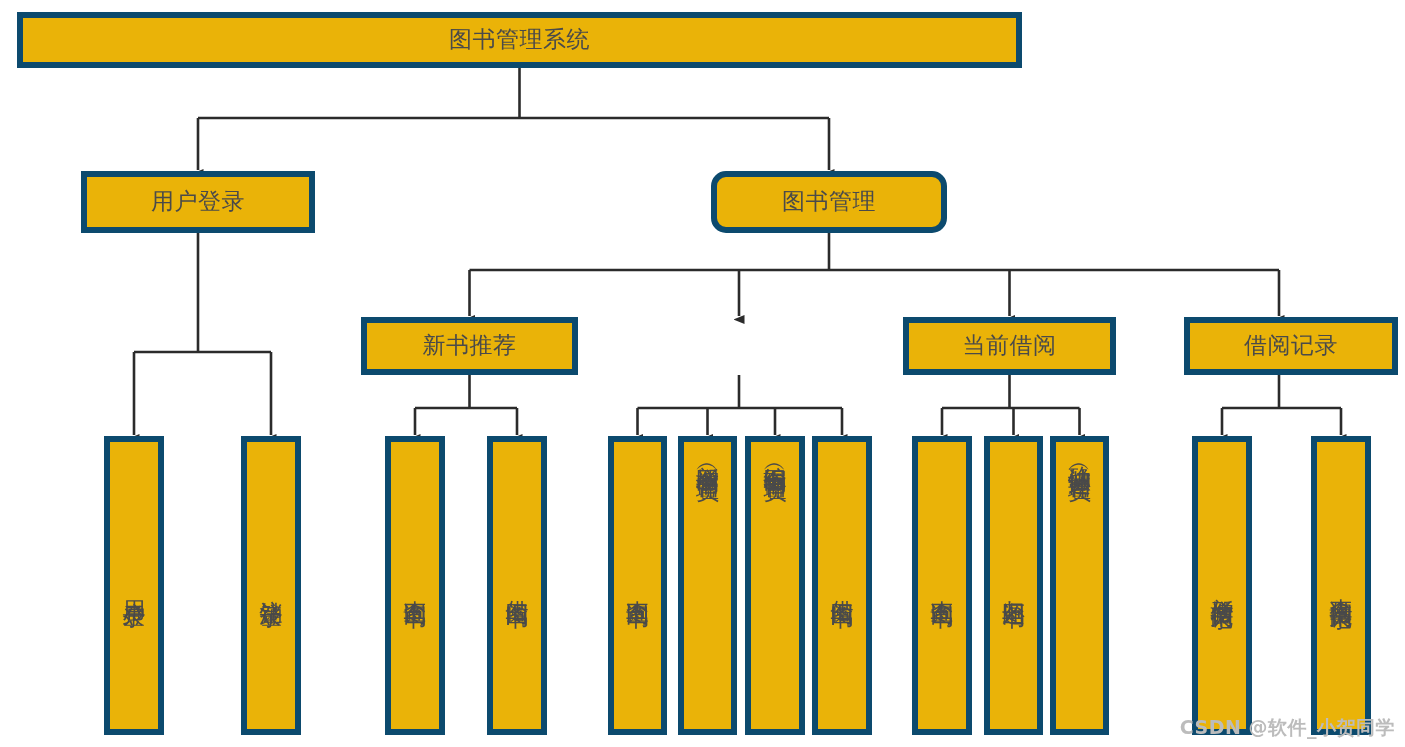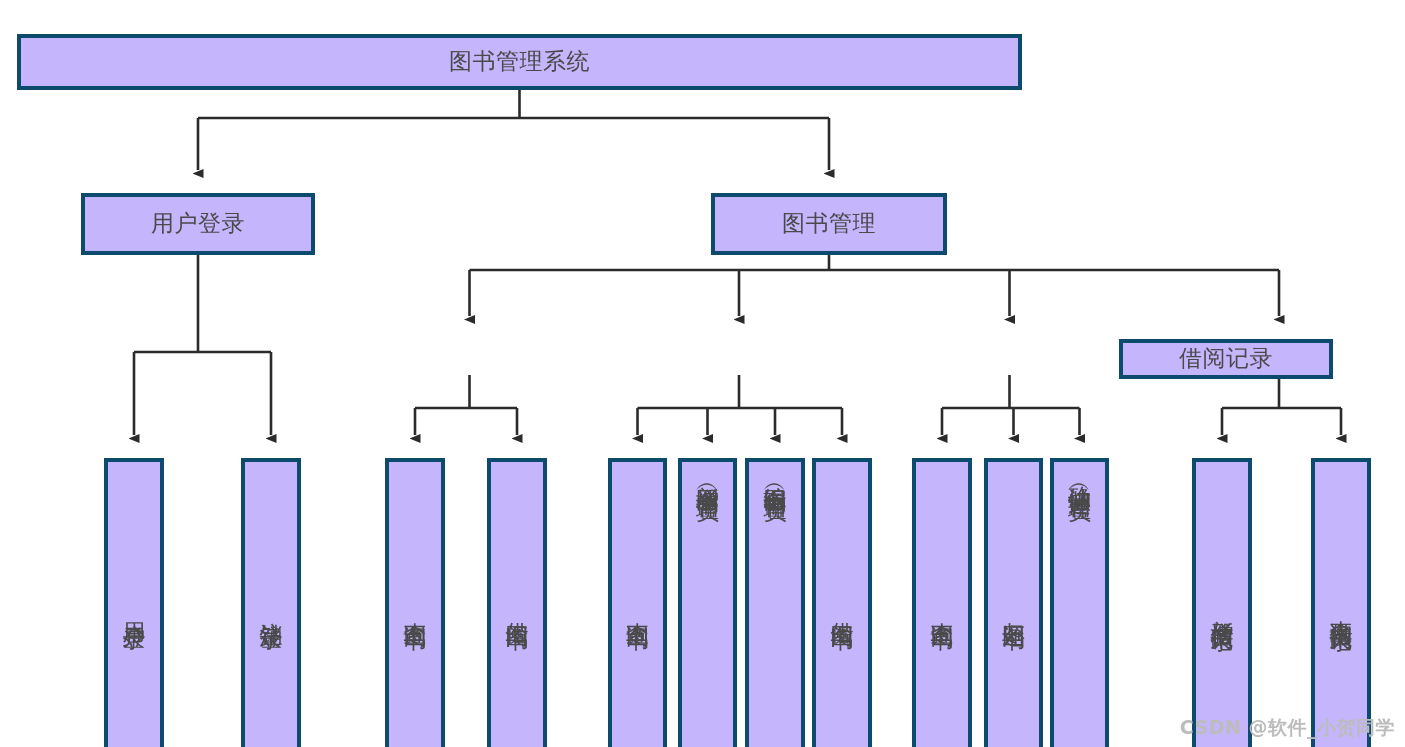--- a/index.html
+++ b/index.html
@@ -20,27 +20,26 @@
   #edges {
     position: absolute;
     left: 0;
     top: 0;
     width: 1405px;
     height: 747px;
   }
   .node {
     position: absolute;
     box-sizing: border-box;
-    border: 4px solid #0c4a6e;
-    background: #c4b5fd;
+    border: 6px solid #0c4a6e;
+    background: #eab308;
     display: flex;
     align-items: center;
     justify-content: center;
     color: #4a4a4a;
-    margin-top: 22px;
   }
   .node-label {
     display: block;
     color: #4a4a4a;
     line-height: 1.12;
     letter-spacing: 0.5px;
   }
   .node.horizontal .node-label {
     writing-mode: horizontal-tb;
     font-size: 23px;
@@ -123,25 +122,31 @@
       </g>
   </svg>
 
   <div class="node horizontal" style="left: 17px; top: 12px; width: 1005px; height: 56px;">
     <span class="node-label">图书管理系统</span>
   </div>
 
   <div class="node horizontal" style="left: 81px; top: 171px; width: 234px; height: 62px;">
     <span class="node-label">用户登录</span>
   </div>
-  <div class="node horizontal" style="left: 711px; top: 171px; width: 236px; height: 62px;">
+  <div class="node horizontal" style="left: 711px; top: 171px; width: 236px; height: 62px; border-radius: 15px;">
     <span class="node-label">图书管理</span>
   </div>
 
-  <div class="node horizontal" style="left: 1119px; top: 317px; width: 214px; height: 40px;">
+  <div class="node horizontal" style="left: 361px; top: 317px; width: 217px; height: 58px;">
+    <span class="node-label">新书推荐</span>
+  </div>
+  <div class="node horizontal" style="left: 903px; top: 317px; width: 213px; height: 58px;">
+    <span class="node-label">当前借阅</span>
+  </div>
+  <div class="node horizontal" style="left: 1184px; top: 317px; width: 214px; height: 58px;">
     <span class="node-label">借阅记录</span>
   </div>
 
   <div class="node vertical centered" style="left: 104px; top: 436px; width: 60px; height: 299px;">
     <span class="node-label">用户登录</span>
   </div>
   <div class="node vertical centered" style="left: 241px; top: 436px; width: 60px; height: 299px;">
     <span class="node-label">注销登录</span>
   </div>
 

